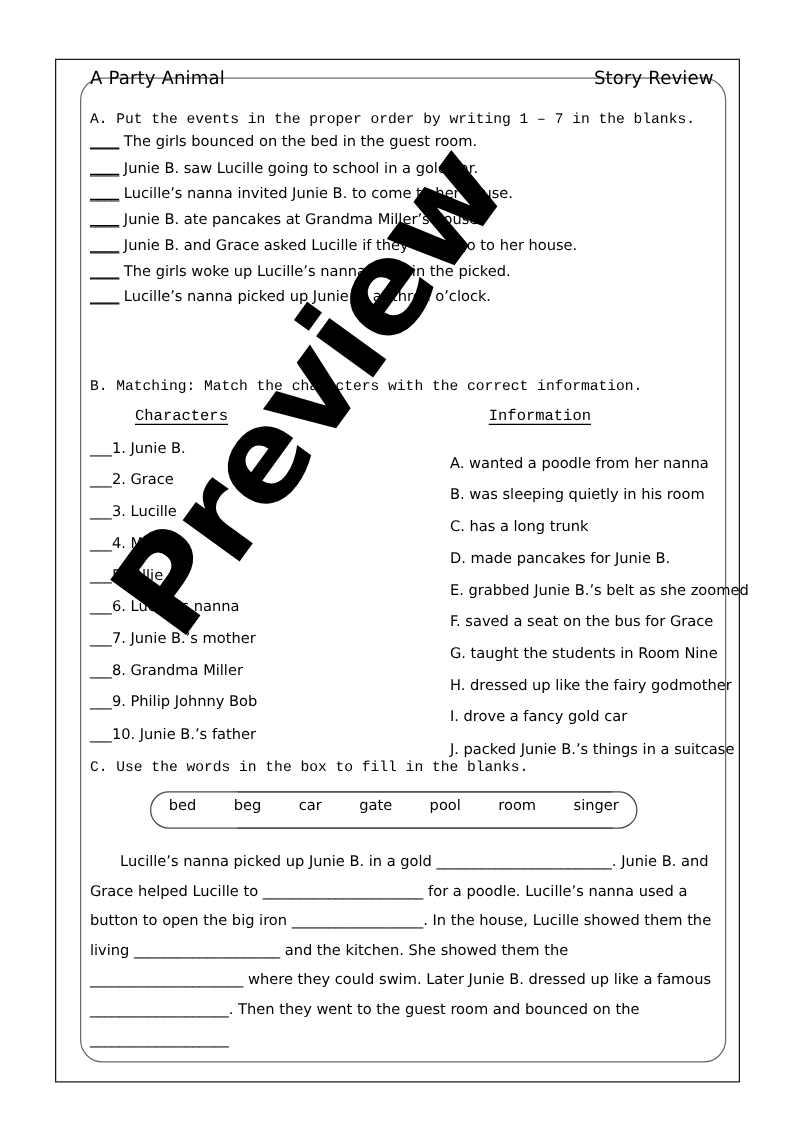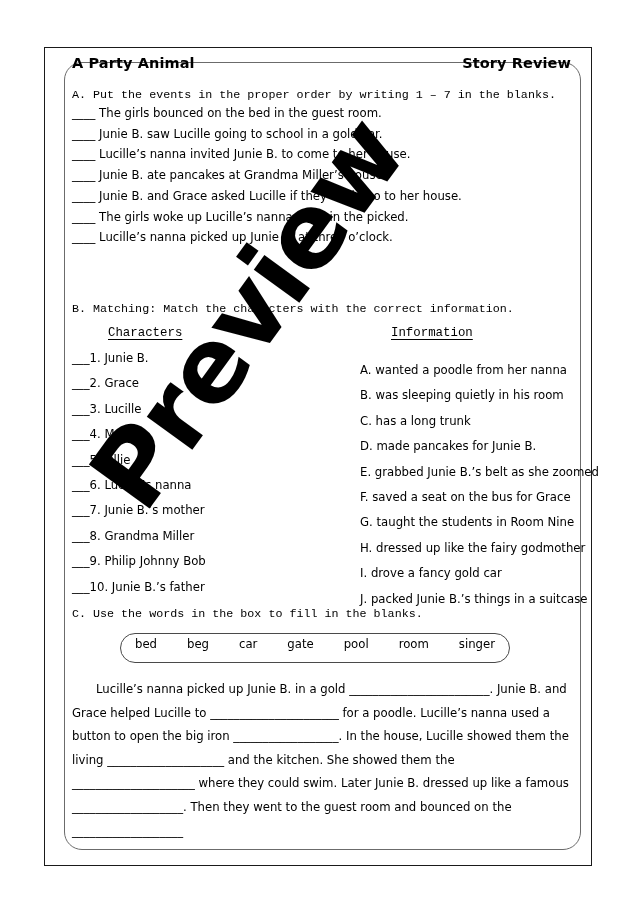--- a/index.html
+++ b/index.html
@@ -50,21 +50,21 @@
   
   #header {
     position: absolute;
     left: 72px;
     top: 55px;
     width: 499px;
     display: flex;
     justify-content: space-between;
     align-items: baseline;
     font-size: 14.5px;
-    font-weight: bold;
+    font-weight: normal;
     letter-spacing: .1px;
     gap: 45px;
   }
 
   
   .content {
     position: absolute;
     left: 72px;
     top: 90px;
     width: 500px;
@@ -82,20 +82,21 @@
     list-style: none;
     margin: 0;
     padding: 0;
   }
   .order-list li {
     margin: 0 0 9.1px 0;
     white-space: nowrap;
   }
   .blank-short {
     letter-spacing: 0;
+    text-decoration: underline;
   }
 
   
   #section-b {
     position: absolute;
     left: 72px;
     top: 302px;
     width: 500px;
     font-size: 11.7px;
   }

